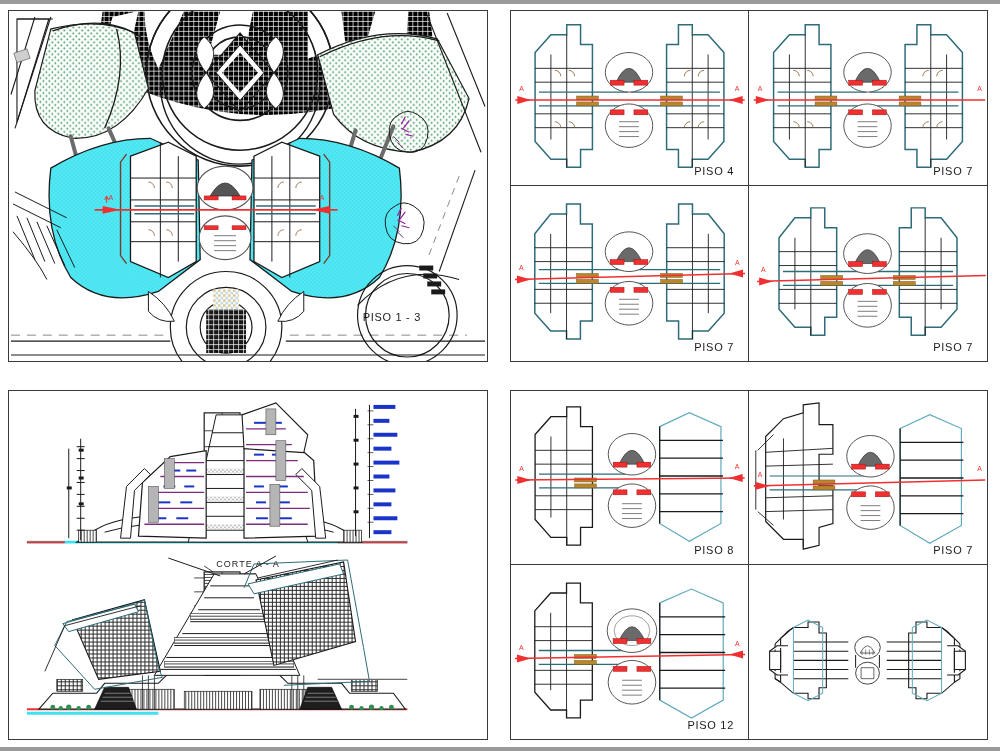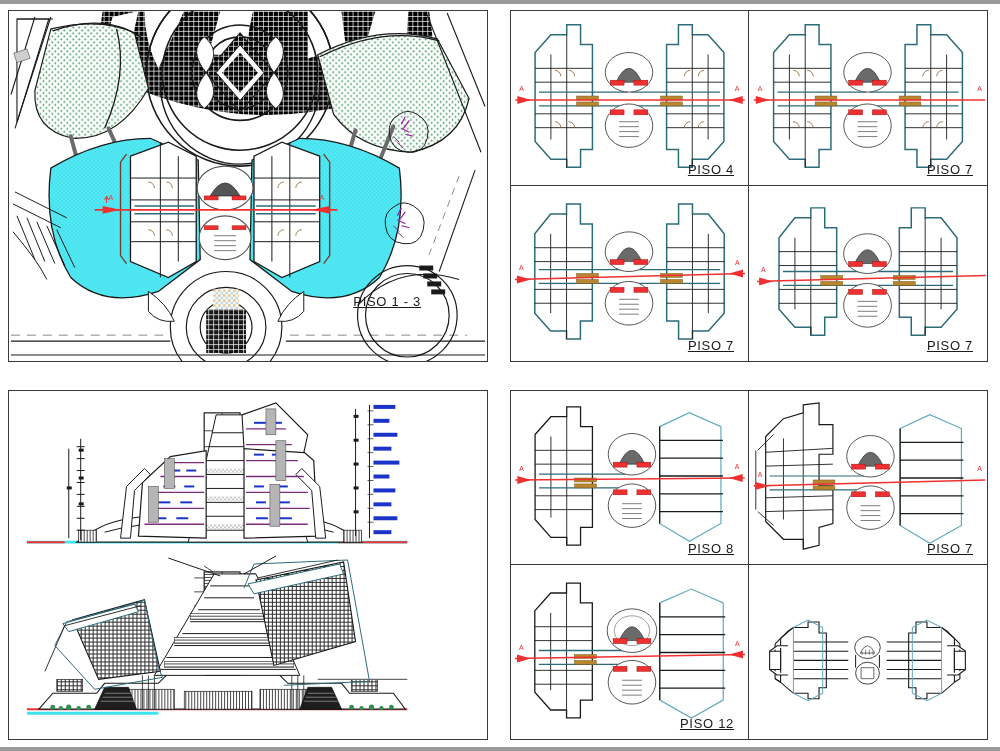--- a/index.html
+++ b/index.html
@@ -22,21 +22,21 @@
 
   .quad-grid{position:absolute;inset:0;}
   .qcell{position:absolute;box-sizing:border-box;overflow:hidden;}
   .q-tl{left:0;top:0;width:50%;height:50%;border-right:1.4px solid #3a3a3a;border-bottom:1.4px solid #3a3a3a;}
   .q-tr{left:50%;top:0;width:50%;height:50%;border-bottom:1.4px solid #3a3a3a;}
   .q-bl{left:0;top:50%;width:50%;height:50%;border-right:1.4px solid #3a3a3a;}
   .q-br{left:50%;top:50%;width:50%;height:50%;}
 
   .plan-label{
     position:absolute;right:14px;bottom:8px;
-    font-size:13px;color:#1b1b1b;letter-spacing:.7px;white-space:nowrap;text-decoration:underline;
+    font-size:11px;color:#1b1b1b;letter-spacing:.7px;white-space:nowrap;
   }
   .caption{
     position:absolute;left:0;right:0;text-align:center;
     font-size:9px;color:#1b1b1b;letter-spacing:1px;
   }
   svg{display:block;}
   .fullsvg{position:absolute;left:0;top:0;width:100%;height:100%;}
 </style>
 </head>
 <body>
@@ -278,21 +278,21 @@
       <path d="M388 196 q-12 6 -10 20 q2 16 18 18 q16 2 20 -14 q4 -16 -10 -24 q-10 -6 -18 0 Z"></path>
     </g>
     <g stroke="#9b1fa0" stroke-width="1.2" fill="none">
       <path d="M398 106 l-4 8 M402 110 l-6 8 M394 118 l8 4 M398 124 l8 2"></path>
       <path d="M394 198 l-4 8 M398 202 l-6 8 M390 210 l8 4 M394 216 l8 2"></path>
     </g>
     <g stroke="#6b2d6b" stroke-width="1" fill="none">
       <path d="M386 126 l6 6 M390 132 l6 6 M386 216 l6 6 M390 222 l6 6"></path>
     </g>
   </svg>
-  <div class="plan-label" style="right:66px;bottom:52px;">PISO 1 - 3</div>
+  <div class="plan-label" style="right:66px;bottom:38px;">PISO 1 - 3</div>
 </div>
 
 <div class="sheet" id="sheet-floors-a">
   <div class="quad-grid">
 
     <div class="qcell q-tl">
       <svg class="fullsvg" viewBox="0 0 239 176" preserveAspectRatio="xMidYMid meet">
         <g>
 
           <g stroke="#2c6b78" stroke-width="1.5" fill="#fff">
@@ -852,20 +852,21 @@
 
       <g stroke="#1a1a1a" stroke-width="1" fill="none">
         <path d="M160 -4 L212 14"></path>
         <path d="M268 -6 L236 12"></path>
       </g>
 
       <line x1="310" y1="118" x2="400" y2="118" stroke="#6b6b6b" stroke-width="1.4"></line>
     </g>
   </svg>
 
+  <div class="caption" style="top:168px;">CORTE A - A</div>
 </div>
 
 <div class="sheet" id="sheet-floors-b">
   <div class="quad-grid">
 
     <div class="qcell q-tl">
       <svg class="fullsvg" viewBox="0 0 239 175" preserveAspectRatio="xMidYMid meet">
         <g>
 
           <g stroke="#1a1a1a" stroke-width="1.3" fill="#fff">

